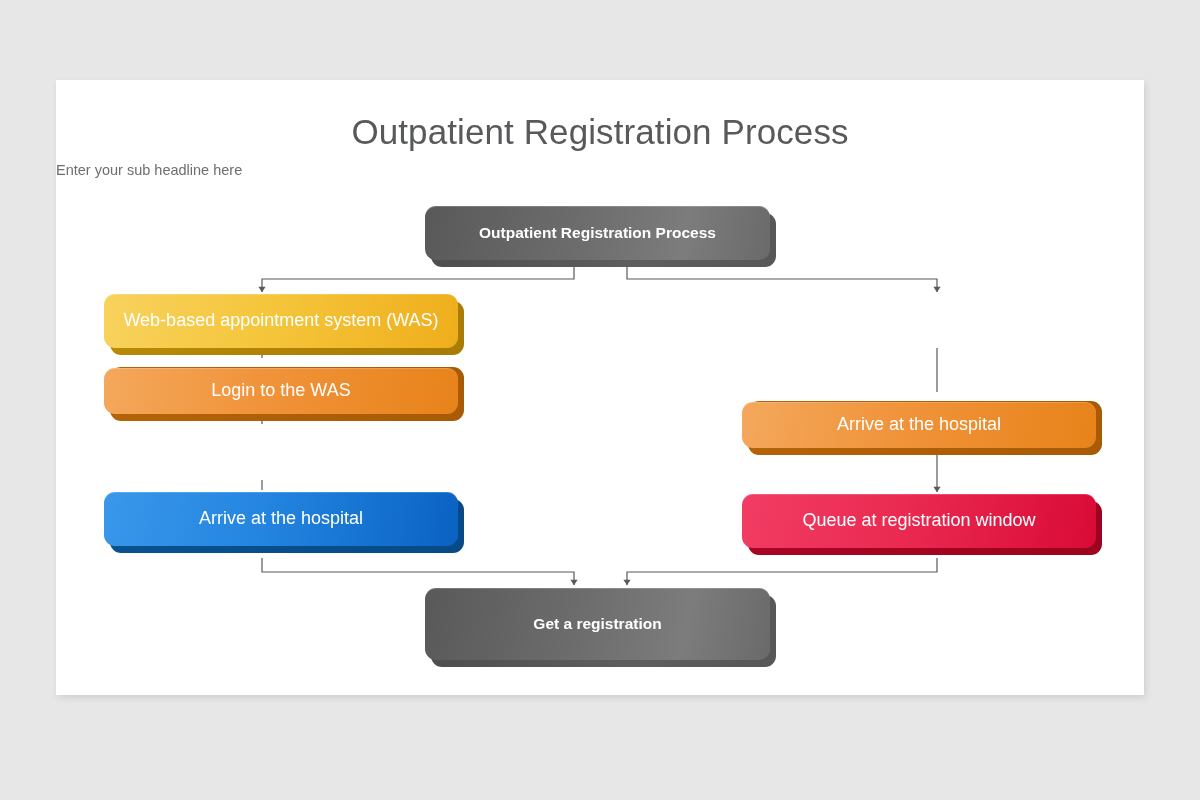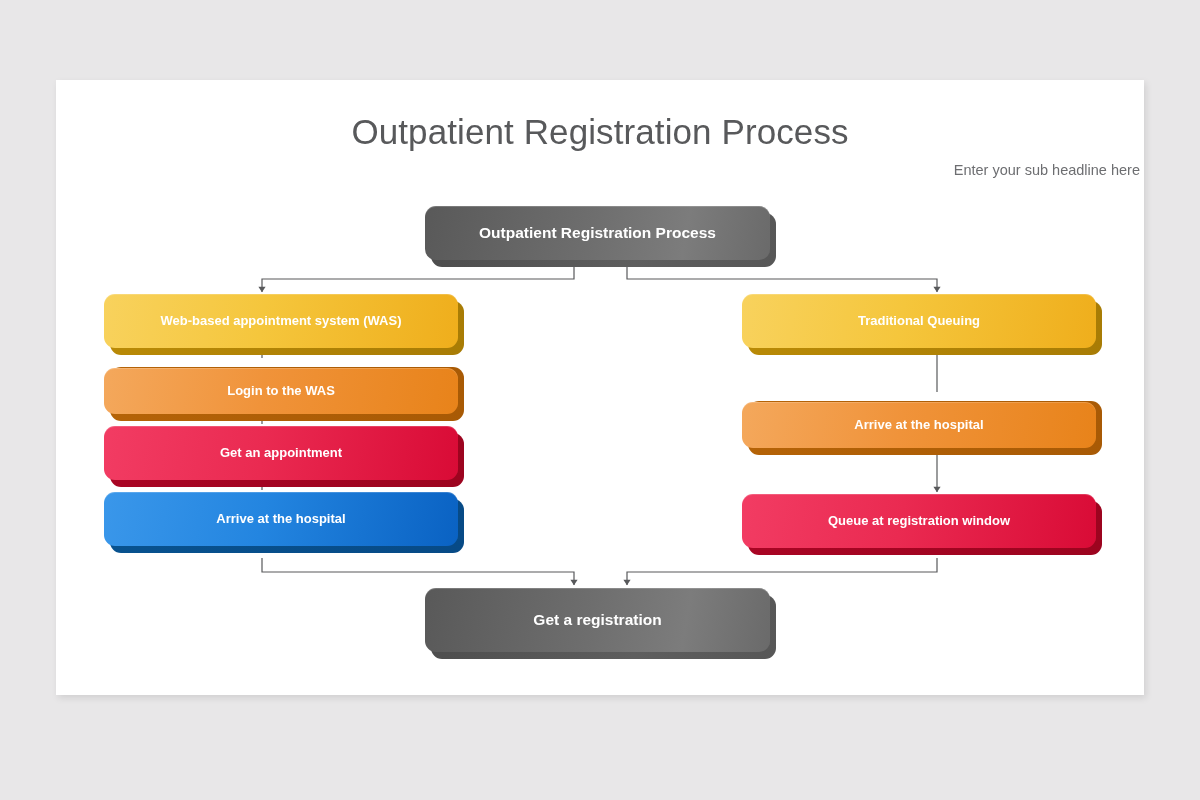--- a/index.html
+++ b/index.html
@@ -36,21 +36,21 @@
     font-weight: 400;
     color: #58595b;
     letter-spacing: 0.1px;
     white-space: nowrap;
   }
   .subtitle {
     position: absolute;
     left: 0;
     top: 82px;
     width: 1084px;
-    text-align: right;
+    text-align: left;
     font-size: 14.5px;
     font-weight: 400;
     color: #6d6e71;
     white-space: nowrap;
   }
 
   
   #chart {
     position: absolute;
     left: 0;
@@ -85,22 +85,22 @@
     left: 0;
     top: 0;
     right: 0;
     bottom: 0;
     border-radius: 11px;
     display: flex;
     align-items: center;
     justify-content: center;
     text-align: center;
     color: #ffffff;
-    font-size: 13px;
-    font-weight: 700;
+    font-size: 18px;
+    font-weight: 400;
     line-height: 1.2;
     padding: 0 14px;
     box-sizing: border-box;
     box-shadow: inset 0 1px 0 rgba(255,255,255,0.18);
   }
 
   
   .node.gray .front {
     background: linear-gradient(100deg, #595959 0%, #6e6e6e 48%, #7c7c7c 75%, #6a6a6a 100%);
     font-weight: bold;
@@ -177,44 +177,36 @@
     <div class="node yellow" style="left:48px; top:214px; width:354px; height:54px;">
       <div class="back"></div>
       <div class="front">Web-based appointment system (WAS)</div>
     </div>
 
     <div class="node orange" style="left:48px; top:280px; width:354px; height:54px;">
       <div class="back"></div>
       <div class="front">Login to the WAS</div>
     </div>
 
-    <div class="node red" style="left:48px; top:346px; width:354px; height:54px;">
-      <div class="back"></div>
-      <div class="front">Get an appointment</div>
-    </div>
 
     <div class="node blue" style="left:48px; top:412px; width:354px; height:54px;">
       <div class="back"></div>
       <div class="front">Arrive at the hospital</div>
     </div>
 
-    <div class="node yellow" style="left:686px; top:214px; width:354px; height:54px;">
-      <div class="back"></div>
-      <div class="front">Traditional Queuing</div>
-    </div>
 
     <div class="node orange" style="left:686px; top:314px; width:354px; height:54px;">
       <div class="back"></div>
       <div class="front">Arrive at the hospital</div>
     </div>
 
     <div class="node red" style="left:686px; top:414px; width:354px; height:54px;padding-left:16px;">
       <div class="back"></div>
       <div class="front">Queue at registration window</div>
     </div>
 
-    <div class="node gray" style="left:369px; top:508px; width:345px; height:64px;">
+    <div class="node gray" style="left:369px; top:508px; width:345px; height:72px;">
       <div class="back"></div>
       <div class="front">Get a registration</div>
     </div>
 
   </div>
 </div>
 
 </body></html>

